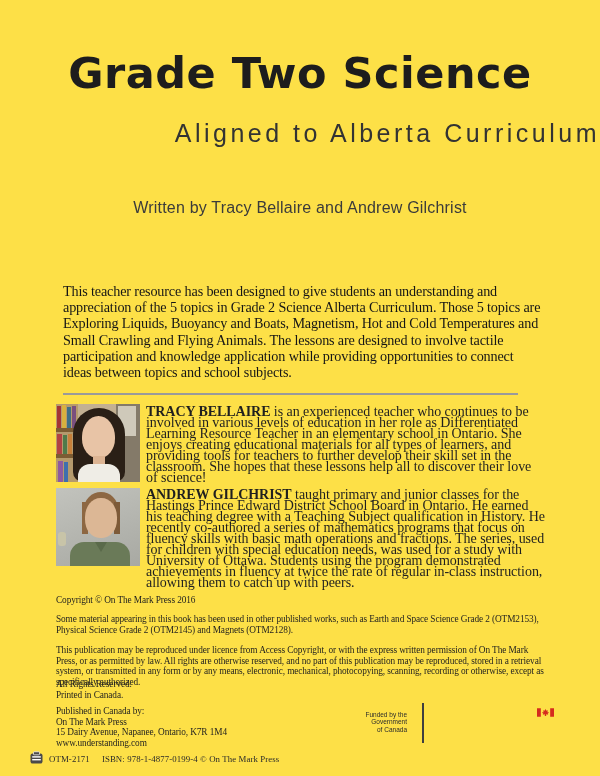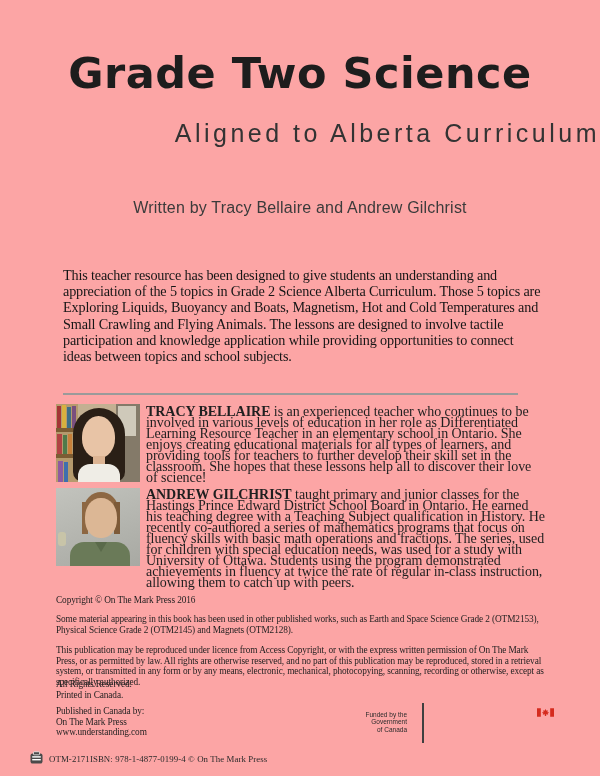--- a/index.html
+++ b/index.html
@@ -1,21 +1,21 @@
 <!DOCTYPE html>
 <html><head>
 <meta charset="utf-8">
 <style>
   * { margin: 0; padding: 0; box-sizing: border-box; }
   html, body { background: #e8e8e8; }
   .page {
     position: relative;
     width: 600px;
     height: 776px;
-    background: #fca5a5;
+    background: #fde047;
     margin: 0 auto;
     overflow: hidden;
     font-family: "Liberation Serif", serif;
     color: #1b1b1b;
   }
   
   .title {
     position: absolute; top: 48px; left: 0; width: 100%;
     text-align: center;
     font-family: "DejaVu Sans", sans-serif;
@@ -30,21 +30,21 @@
     color: #333333;
   }
   .byline {
     position: absolute; top: 199px; left: 0; width: 100%;
     text-align: center;
     font-family: "Liberation Sans", sans-serif;
     font-size: 16px; color: #3b3b3b; letter-spacing: 0.2px;
   }
   
   .intro {
-    position: absolute; top: 267px; left: 63px; width: 478px;
+    position: absolute; top: 283px; left: 63px; width: 478px;
     font-size: 14.2px; line-height: 16.2px; letter-spacing: -0.15px;
     color: #161616;
   }
   .rule {
     position: absolute; top: 393px; left: 63px; width: 455px; height: 2px;
     background: #9a9a9a;
   }
   
   .photo {
     position: absolute; left: 56px; width: 84px; height: 78px;
@@ -72,21 +72,21 @@
   .legal-3 { top: 645px; }
   .legal-4 { top: 679px; }
   .legal-5 { top: 706px; }
   .legal div { display: block; }
   
   .footer-icon { position: absolute; left: 30px; top: 751px; width: 13px; height: 13px; }
   .footer-line {
     position: absolute; left: 49px; top: 754px;
     font-size: 8.8px; color: #2a2a2a; letter-spacing: 0.1px;
   }
-  .footer-line .code { }
+  .footer-line .code { margin-right: 12px; }
   
   .funded {
     position: absolute; left: 340px; top: 711px; width: 67px;
     text-align: right;
     font-family: "Liberation Sans", sans-serif;
     font-size: 6.5px; line-height: 7.4px; color: #2b2b2b;
   }
   .canada-divider {
     position: absolute; left: 422px; top: 703px; width: 2px; height: 40px;
     background: #3f3f3f;
@@ -155,20 +155,21 @@
   <div class="legal legal-1">Copyright © On The Mark Press 2016</div>
   <div class="legal legal-2">Some material appearing in this book has been used in other published works, such as Earth and Space Science Grade 2 (OTM2153), Physical Science Grade 2 (OTM2145) and Magnets (OTM2128).</div>
   <div class="legal legal-3">This publication may be reproduced under licence from Access Copyright, or with the express written permission of On The Mark Press, or as permitted by law. All rights are otherwise reserved, and no part of this publication may be reproduced, stored in a retrieval system, or transmitted in any form or by any means, electronic, mechanical, photocopying, scanning, recording or otherwise, except as specifically authorized.</div>
   <div class="legal legal-4">
     <div>All Rights Reserved.</div>
     <div>Printed in Canada.</div>
   </div>
   <div class="legal legal-5">
     <div>Published in Canada by:</div>
     <div>On The Mark Press</div>
+    <div>15 Dairy Avenue, Napanee, Ontario, K7R 1M4</div>
     <div>www.understanding.com</div>
   </div>
 
   <svg class="footer-icon" viewBox="0 0 13 13">
     <rect x="0.5" y="2.5" width="12" height="10" rx="2" fill="#4a4a4a"></rect>
     <rect x="3.5" y="0.8" width="6" height="3" rx="0.6" fill="#4a4a4a" stroke="#ffffff" stroke-width="0.7"></rect>
     <rect x="2.2" y="5.2" width="8.6" height="1.4" fill="#ffffff"></rect>
     <rect x="2.2" y="8" width="8.6" height="1.4" fill="#ffffff"></rect>
   </svg>
   <div class="footer-line">

